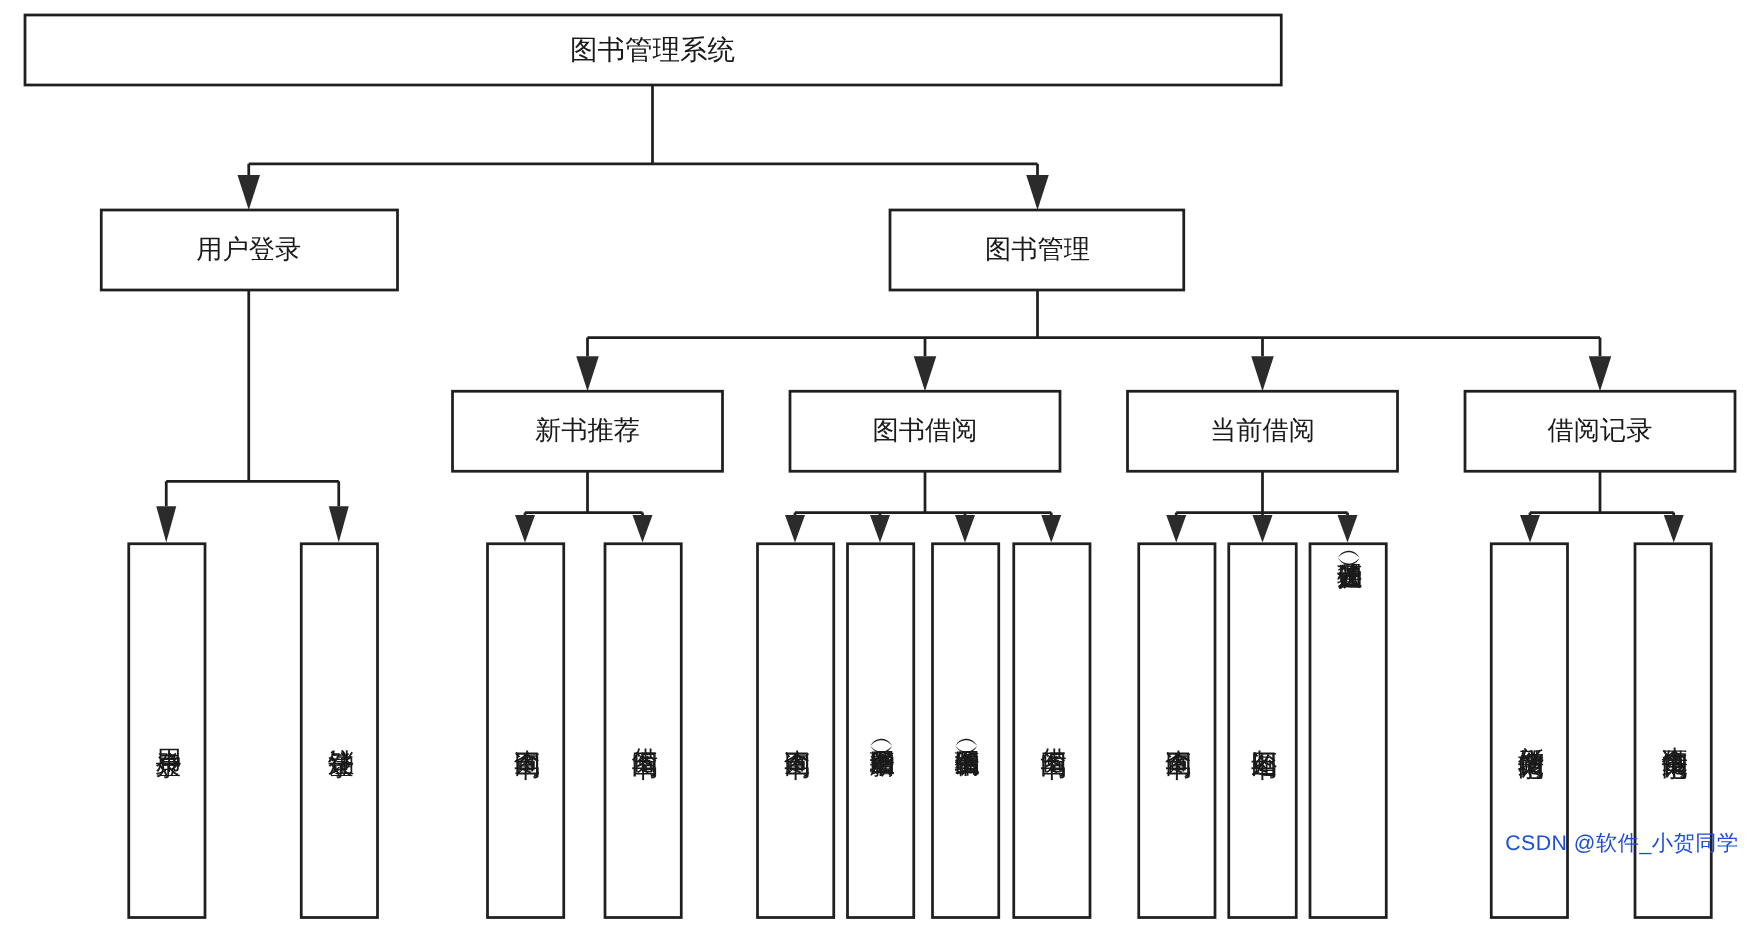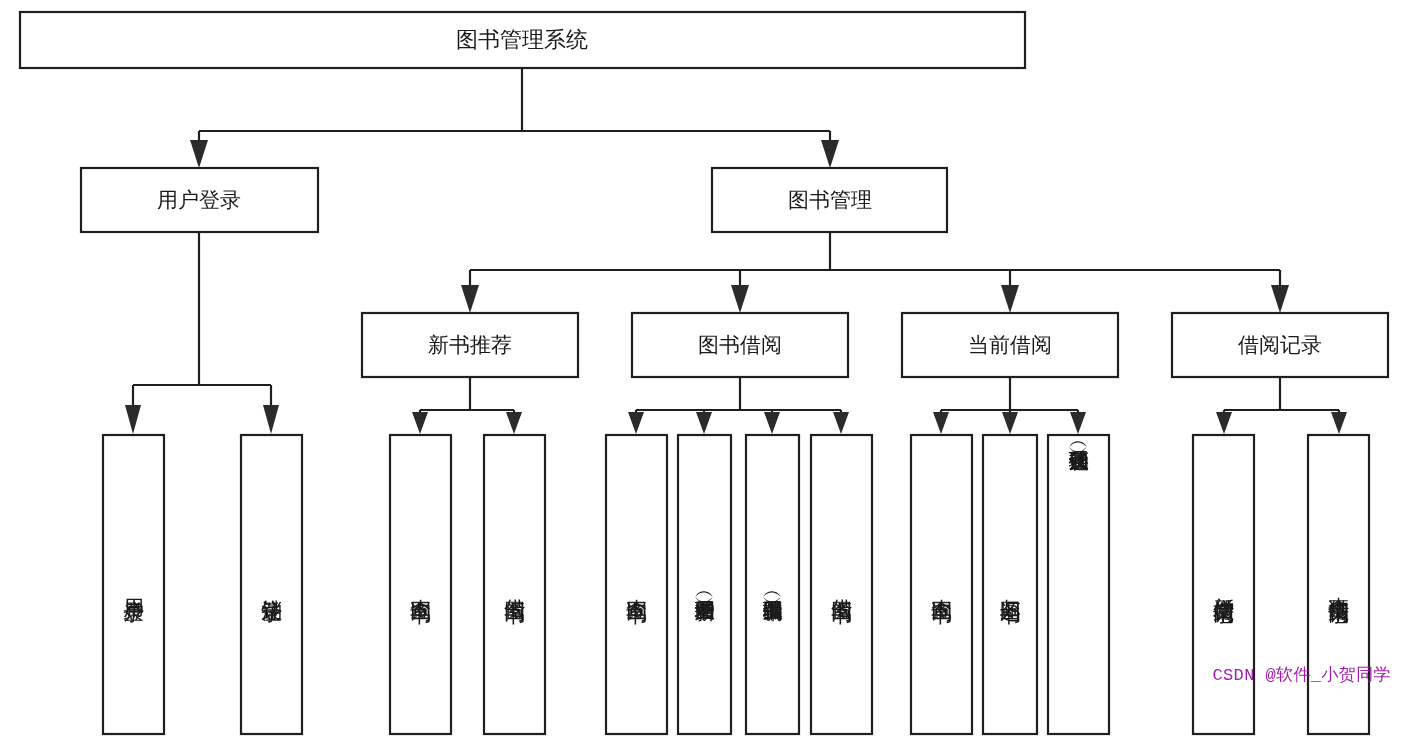--- a/index.html
+++ b/index.html
@@ -74,23 +74,23 @@
     line-height: 1.08;
     color: #1a1a1a;
     letter-spacing: 1.5px;
     white-space: nowrap;
     text-align: center;
   }
   .watermark {
     position: absolute;
     right: 14px;
     bottom: 6px;
-    font-family: Liberation Mono, monospace;
+    font-family: Liberation Sans, sans-serif;
     font-size: 17px;
-    color: #a21caf;
+    color: #1d4ed8;
     letter-spacing: 0.4px;
     white-space: nowrap;
     user-select: none;
   }
 </style>
 </head>
 <body>
 
 <div id="diagram-root">
 

